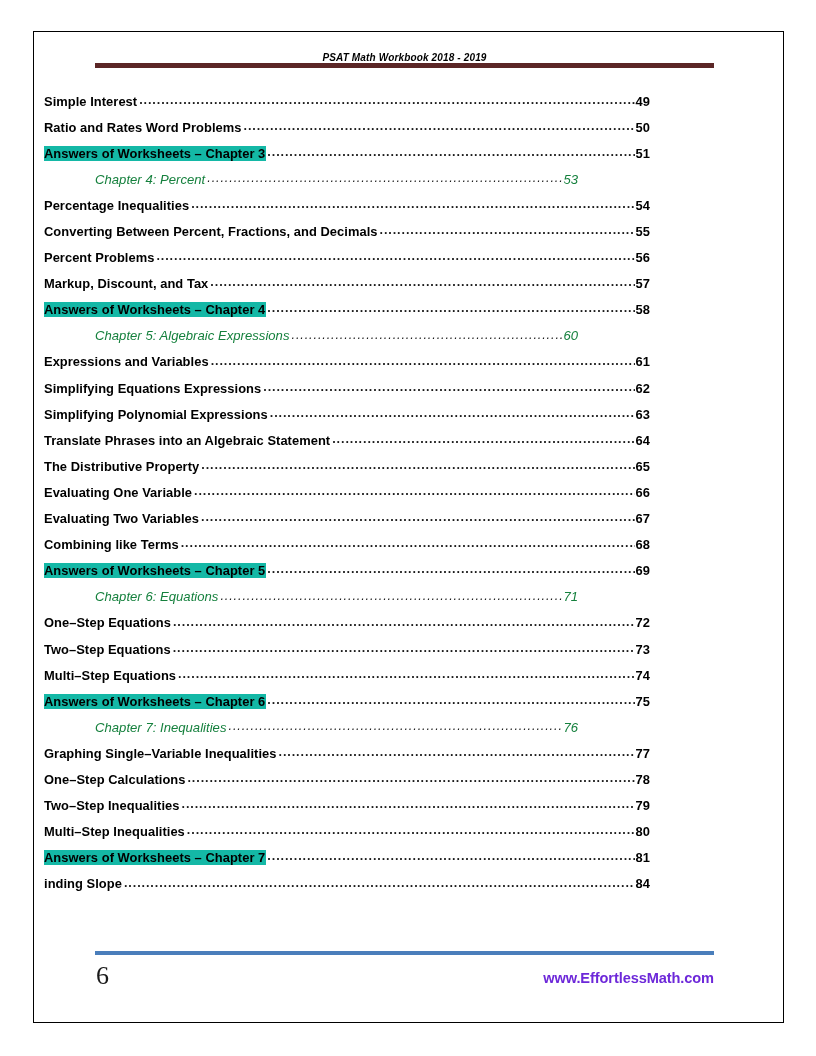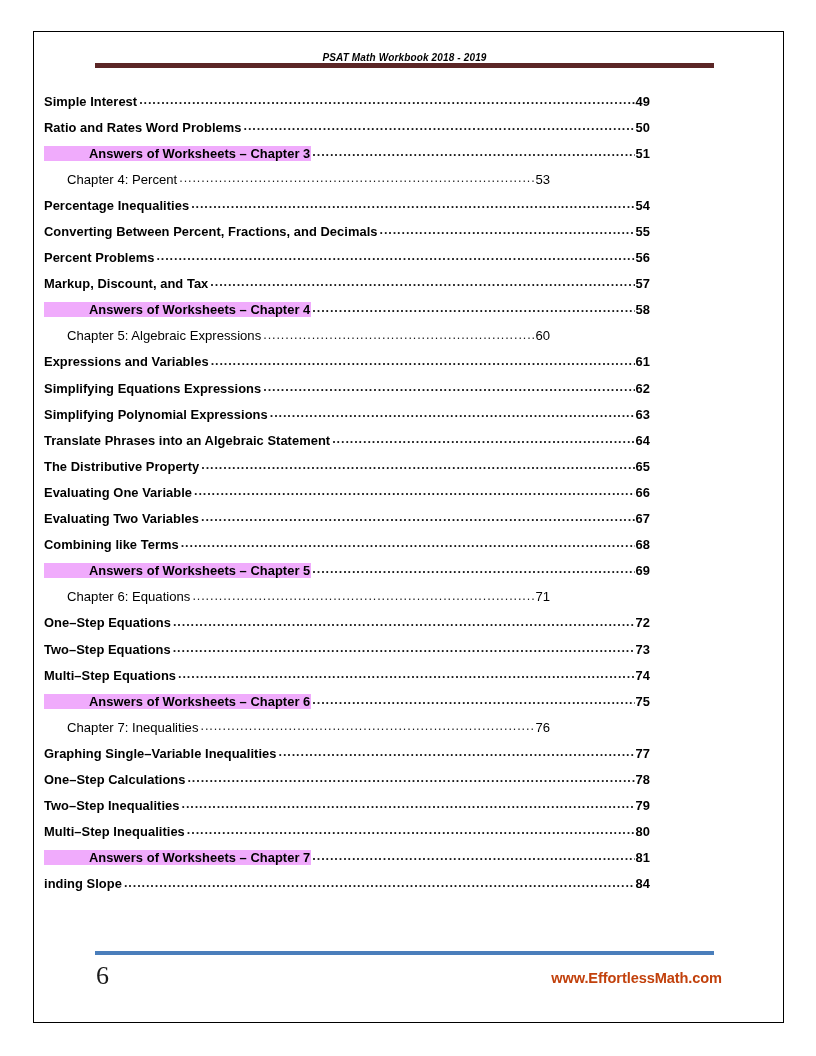--- a/index.html
+++ b/index.html
@@ -92,48 +92,48 @@
     color: #1a1a1a;
     white-space: nowrap;
   }
   .toc-row .pageno {
     flex: 0 0 auto;
     text-align: right;
   }
 
   
   .toc-row.chapter {
-    margin-left: 67px;
+    margin-left: 95px;
     width: 483px;      
     font-size: 13.1px;
     font-weight: normal;
     letter-spacing: 0.02px;
-    color: #000000;
+    color: #15803d;
+    font-style: italic;
   }
   .toc-row.chapter .pageno {
     font-size: 13.1px;
     font-weight: normal;
   }
 
   
   .toc-row.section {
     margin-left: 44px;
     width: 606px;      
     font-size: 12.9px;
     font-weight: bold;
     letter-spacing: 0.05px;
   }
   .toc-row.section .pageno {
     font-size: 12.9px;
     font-weight: bold;
   }
   
   .toc-row.shaded .label {
-    background: #f0abfc;
-    padding-left: 45px;
+    background: #14b8a6;
   }
 
   
   #footer-rule {
     position: absolute;
     left: 95px;
     top: 951px;
     width: 619px;
     height: 4px;
     background: #4A7EBB;
@@ -143,27 +143,27 @@
     left: 96px;
     top: 963px;
     font-family: "Liberation Serif", serif;
     font-size: 26px;
     font-weight: normal;
     color: #1a1a1a;
     line-height: 1;
   }
   #footer-site {
     position: absolute;
-    right: 94px;
+    right: 102px;
     top: 970px;
     font-family: "Liberation Sans", sans-serif;
     font-size: 14.6px;
     font-weight: bold;
     letter-spacing: -0.1px;
-    color: #c2410c;
+    color: #6d28d9;
     white-space: nowrap;
   }
 </style>
 </head>
 <body>
 
 <div id="page-frame"></div>
 
 <div id="running-header">
   <span class="hdr-text">PSAT Math Workbook 2018 - 2019</span>

